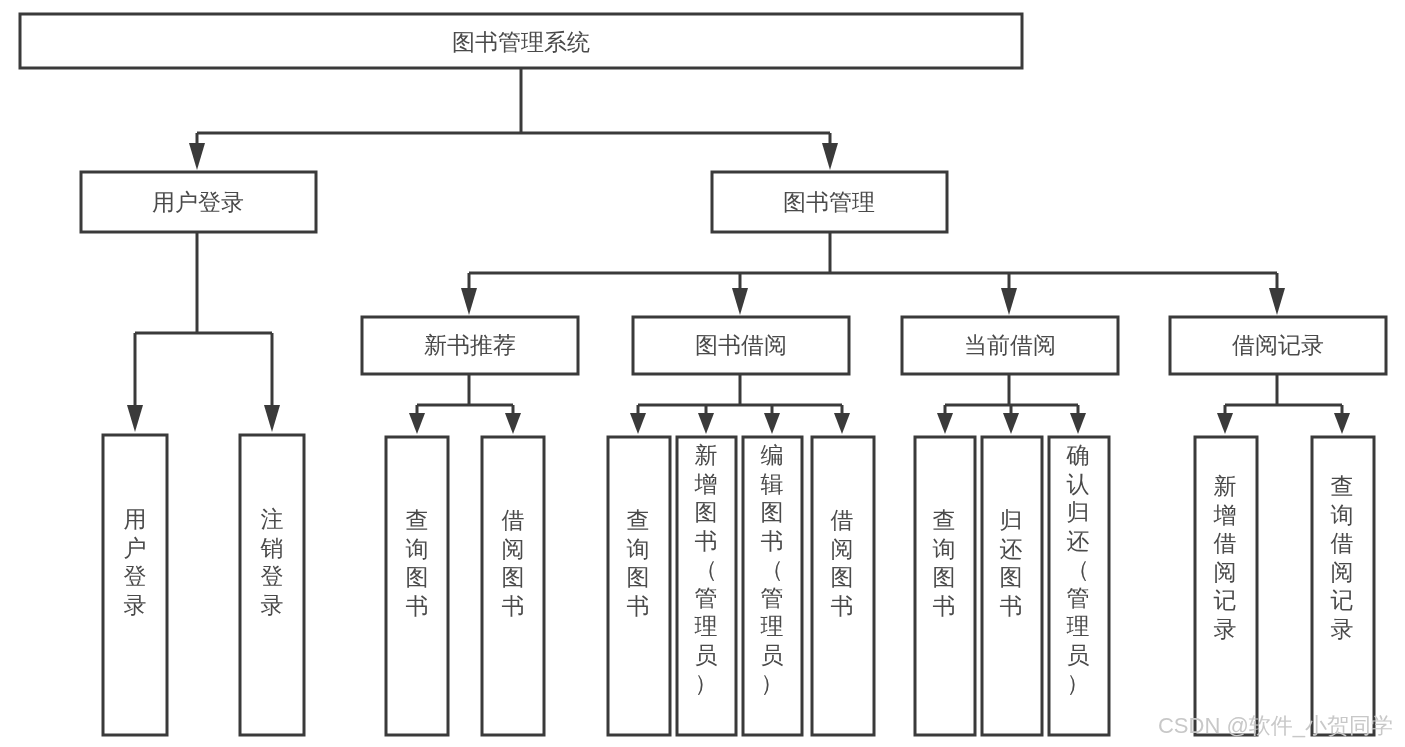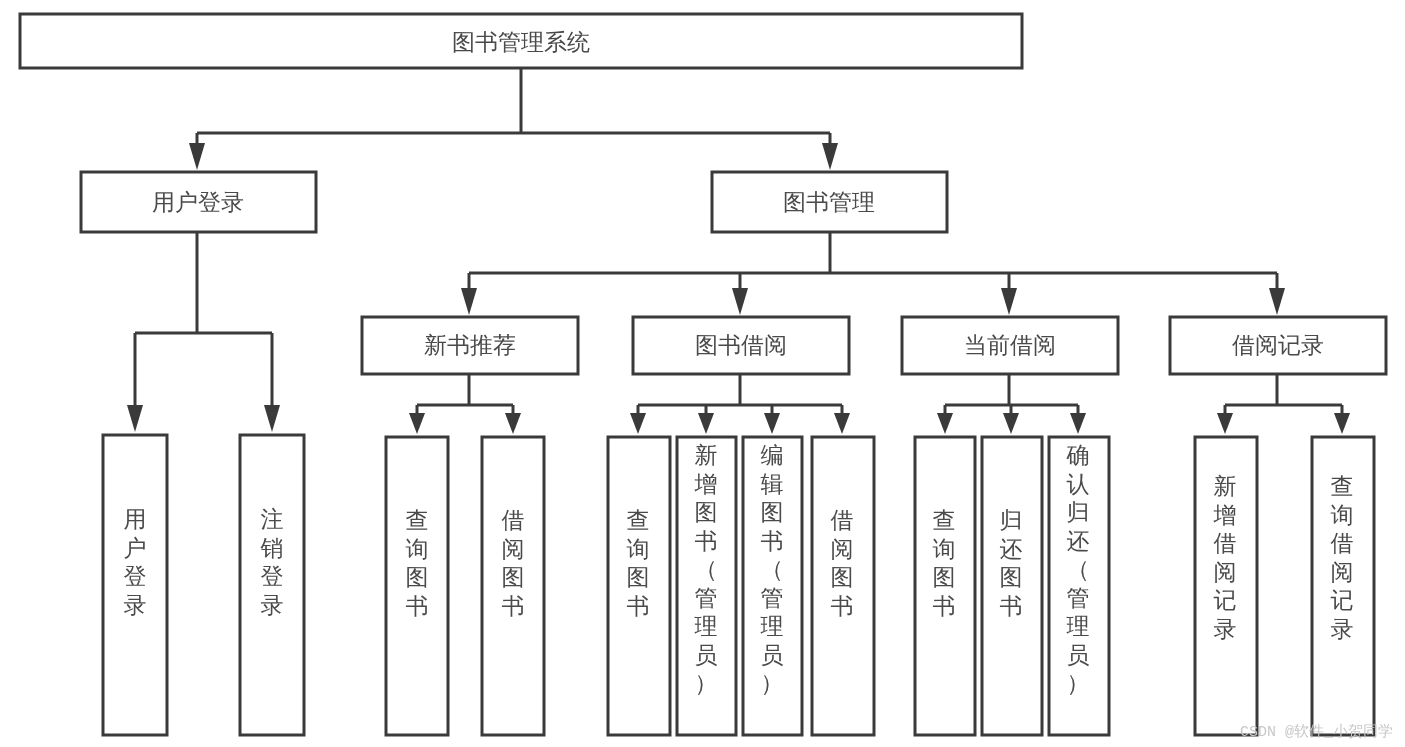--- a/index.html
+++ b/index.html
@@ -47,22 +47,22 @@
   }
   .arrow-head {
     fill: #3a3a3a;
     stroke: none;
   }
   .watermark {
     position: absolute;
     right: 12px;
     bottom: 6px;
     color: #c8c8c8;
-    font-size: 15px;
-    font-family: Liberation Mono, monospace;
+    font-size: 22px;
+    font-family: Liberation Sans, sans-serif;
     white-space: nowrap;
     pointer-events: none;
   }
 </style>
 </head>
 <body>
 
 <svg id="diagram" viewBox="0 0 1405 747" xmlns="http://www.w3.org/2000/svg">
 
   <g>

